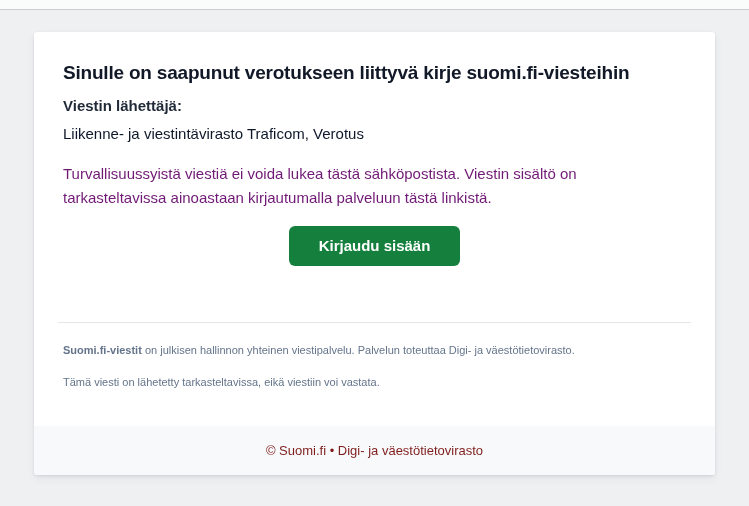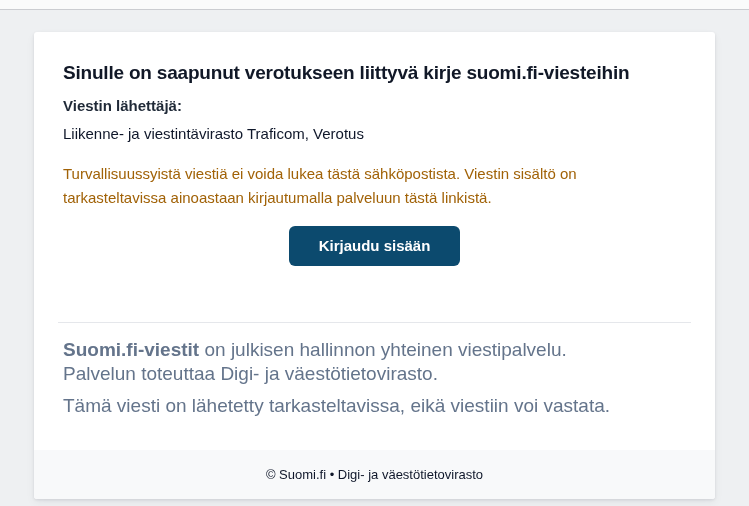--- a/index.html
+++ b/index.html
@@ -43,61 +43,61 @@
   }
   .sender-name {
     font-size: 15px;
     line-height: 16px;
     color: #0f172a;
     margin-top: 12px;
   }
   .body-text {
     font-size: 15px;
     line-height: 24px;
-    color: #a16207;
+    color: #701a75;
     margin-top: 20px;
     max-width: 605px;
   }
   .button-row {
     text-align: center;
     margin-top: 16px;
   }
   .login-button {
     display: inline-block;
-    background: #0c4a6e;
+    background: #15803d;
     color: #ffffff;
     font-family: "Liberation Sans", "DejaVu Sans", sans-serif;
     font-size: 15px;
     font-weight: 700;
     line-height: 16px;
     padding: 12px 30px;
     border: none;
     border-radius: 6px;
     cursor: pointer;
   }
   .divider {
     border: none;
     border-top: 1px solid #e5e7eb;
     margin: 56px -5px 0 -5px;
   }
   .muted-text {
-    font-size: 19px;
+    font-size: 11px;
     line-height: 24px;
     color: #64748b;
   }
   .service-info { margin-top: 15px; max-width: 560px; }
   .service-info strong { font-weight: 700; color: #64748b; }
   .auto-note { margin-top: 8px; }
   .card-footer {
     background: #f8f9fa;
     text-align: center;
     padding: 18px 10px 17px 10px;
     font-size: 13px;
     line-height: 14px;
-    color: #0f172a;
+    color: #7f1d1d;
   }
 </style>
 </head>
 <body>
 
 <div class="top-band"></div>
 
 <div class="card">
   <div class="card-main">
 

